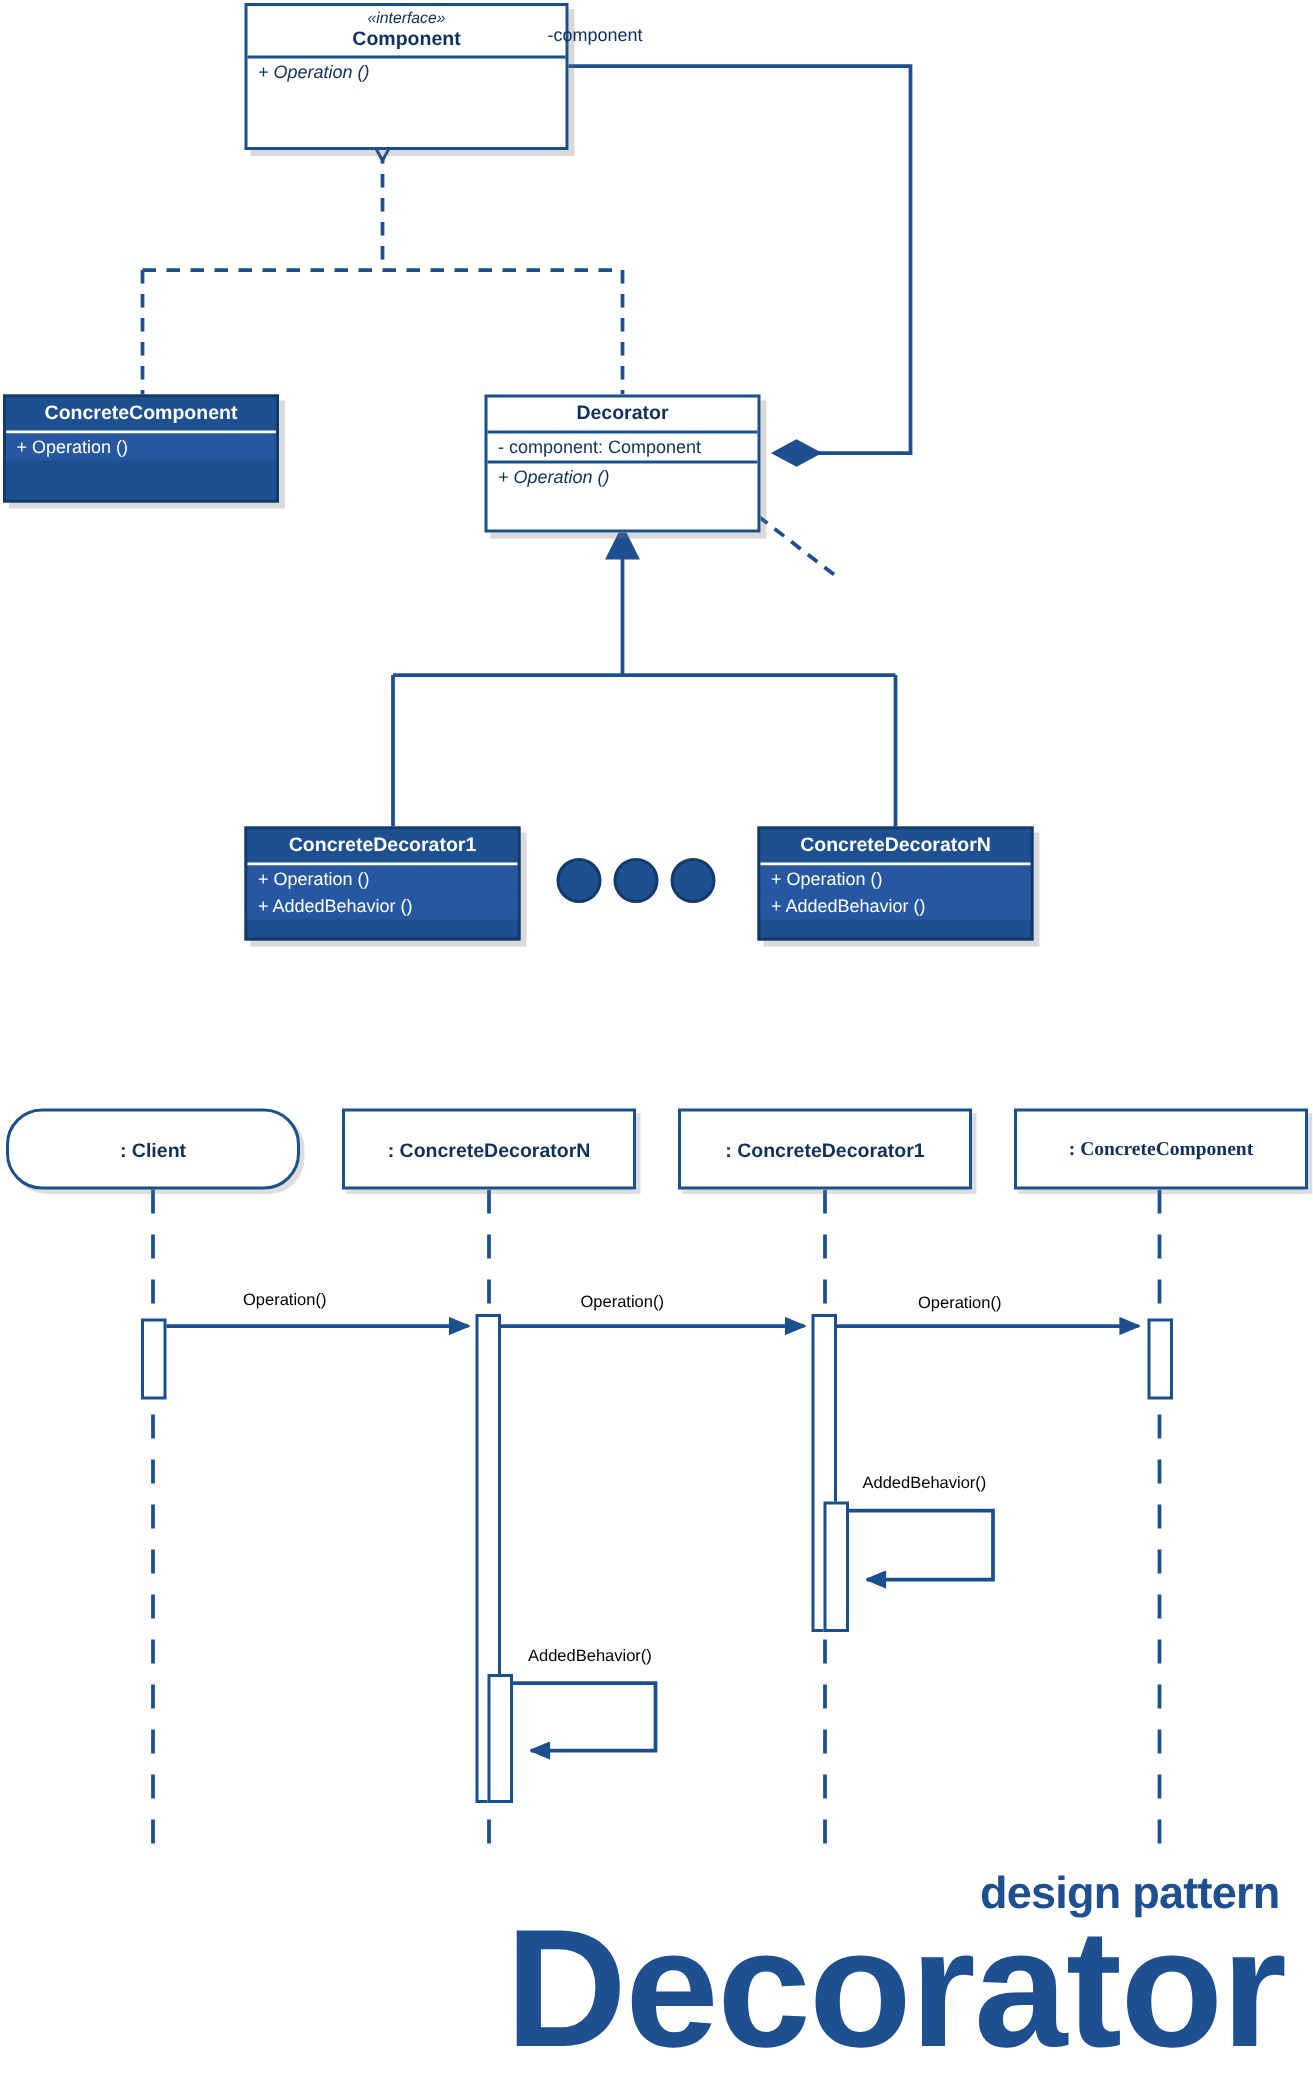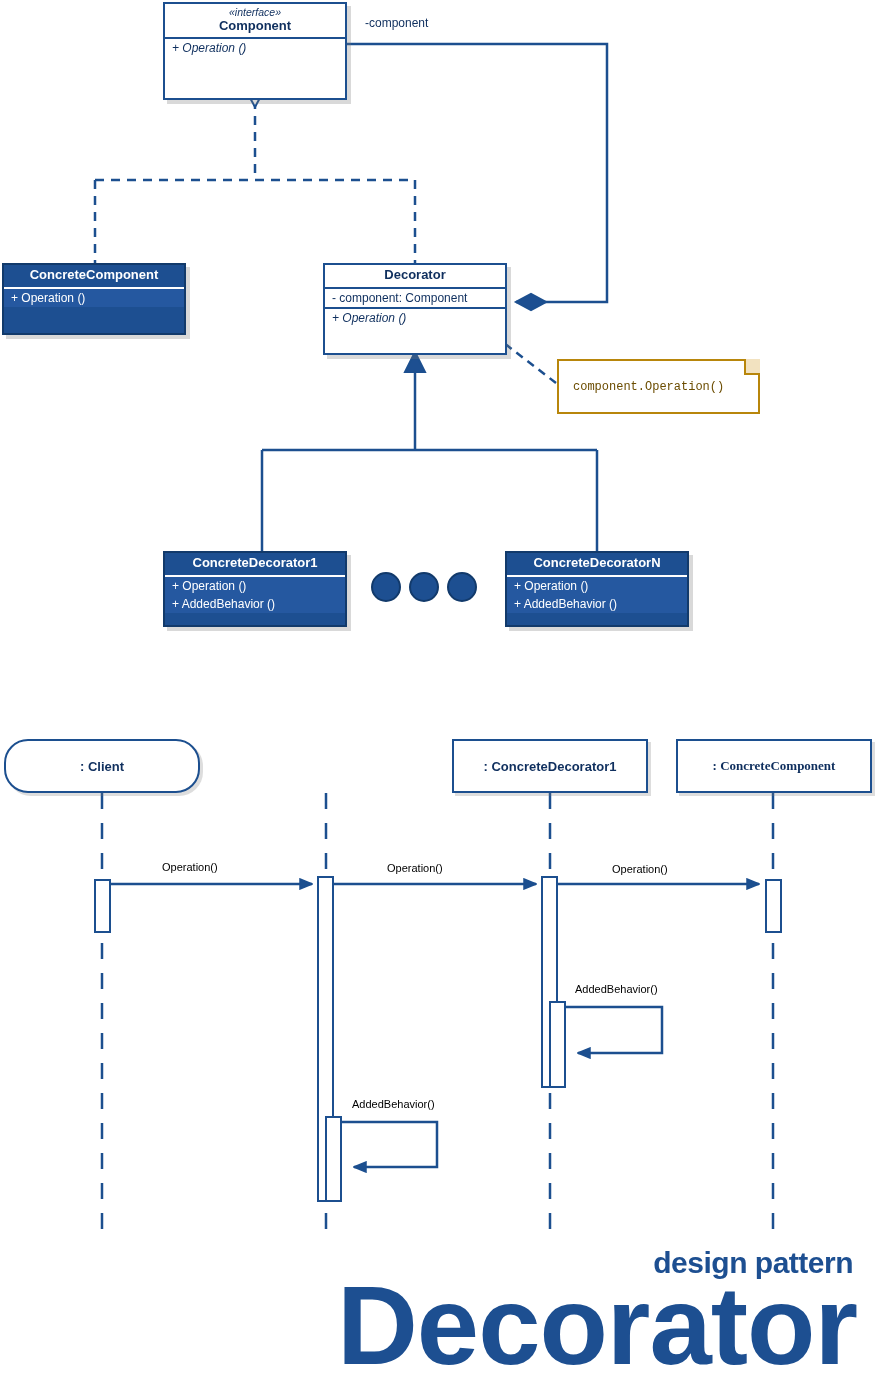--- a/index.html
+++ b/index.html
@@ -230,21 +230,21 @@
       <path d="M334,884 L536,884" stroke="#1c4f8f" stroke-width="2.5" fill="none" marker-end="url(#arrowOpenSeq)"></path>
 
       <path d="M558,884 L759,884" stroke="#1c4f8f" stroke-width="2.5" fill="none" marker-end="url(#arrowOpenSeq)"></path>
 
       <path d="M566,1007 L662,1007 L662,1053 L578,1053" stroke="#1c4f8f" stroke-width="2.5" fill="none" marker-end="url(#arrowOpenSeq)"></path>
 
       <path d="M342,1122 L437,1122 L437,1167 L354,1167" stroke="#1c4f8f" stroke-width="2.5" fill="none" marker-end="url(#arrowOpenSeq)"></path>
     </g>
   </svg>
 
-  <div class="uml-box" style="left:163px; top:2px; width:184px; height:98px;">
+  <div class="uml-box" style="left:163px; top:2px; width:216px; height:98px;">
     <div class="uml-title">
       <span class="stereo">«interface»</span>
       <span>Component</span>
     </div>
     <div class="uml-sep"></div>
     <div class="uml-row italic">+ Operation ()</div>
   </div>
 
   <div class="edge-label" style="left:365px; top:16px;">-component</div>
 
@@ -259,24 +259,20 @@
   <div class="uml-box" style="left:323px; top:263px; width:184px; height:92px;">
     <div class="uml-title">
       <span>Decorator</span>
     </div>
     <div class="uml-sep"></div>
     <div class="uml-row">- component: Component</div>
     <div class="uml-sep"></div>
     <div class="uml-row italic">+ Operation ()</div>
   </div>
 
-  <div class="note" style="left:557px; top:359px; width:203px; height:55px;">
-    <span class="note-fold"></span>
-    <span>component.Operation()</span>
-  </div>
 
   <div class="uml-box filled" style="left:163px; top:551px; width:184px; height:76px;">
     <div class="uml-title">
       <span>ConcreteDecorator1</span>
     </div>
     <div class="uml-sep"></div>
     <div class="uml-row">+ Operation ()</div>
     <div class="uml-row">+ AddedBehavior ()</div>
   </div>
 
@@ -288,20 +284,23 @@
     <div class="uml-title">
       <span>ConcreteDecoratorN</span>
     </div>
     <div class="uml-sep"></div>
     <div class="uml-row">+ Operation ()</div>
     <div class="uml-row">+ AddedBehavior ()</div>
   </div>
 
   <div class="lifeline-head" style="left:4px; top:739px; width:196px; height:54px;border-radius:24px;">
     <span>: Client</span>
+  </div>
+  <div class="lifeline-head" style="left:228px; top:739px; width:196px; height:54px;">
+    <span>: ConcreteDecoratorN</span>
   </div>
   <div class="lifeline-head" style="left:452px; top:739px; width:196px; height:54px;">
     <span>: ConcreteDecorator1</span>
   </div>
   <div class="lifeline-head" style="left:676px; top:739px; width:196px; height:54px;font-family:Liberation Serif, serif;">
     <span>: ConcreteComponent</span>
   </div>
 
   <div class="activation" style="left:94px; top:879px; width:17px; height:54px;"></div>
   <div class="activation" style="left:317px; top:876px; width:17px; height:326px;"></div>

